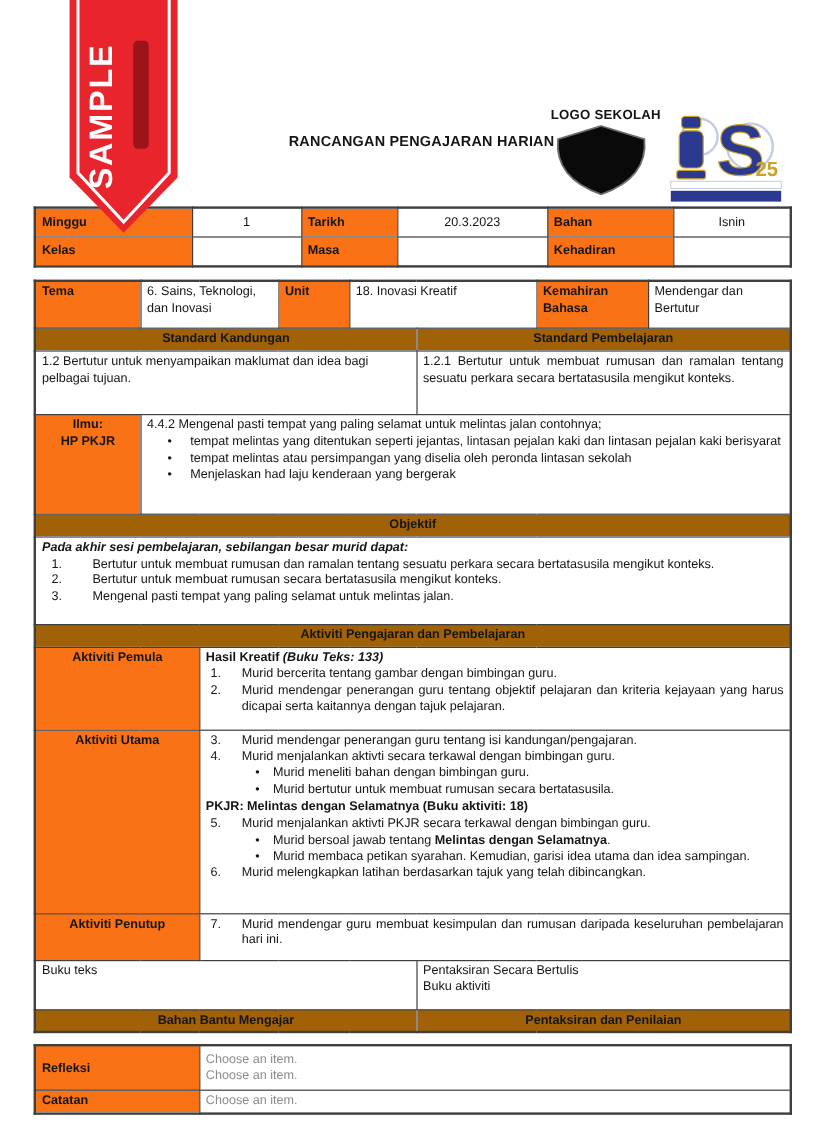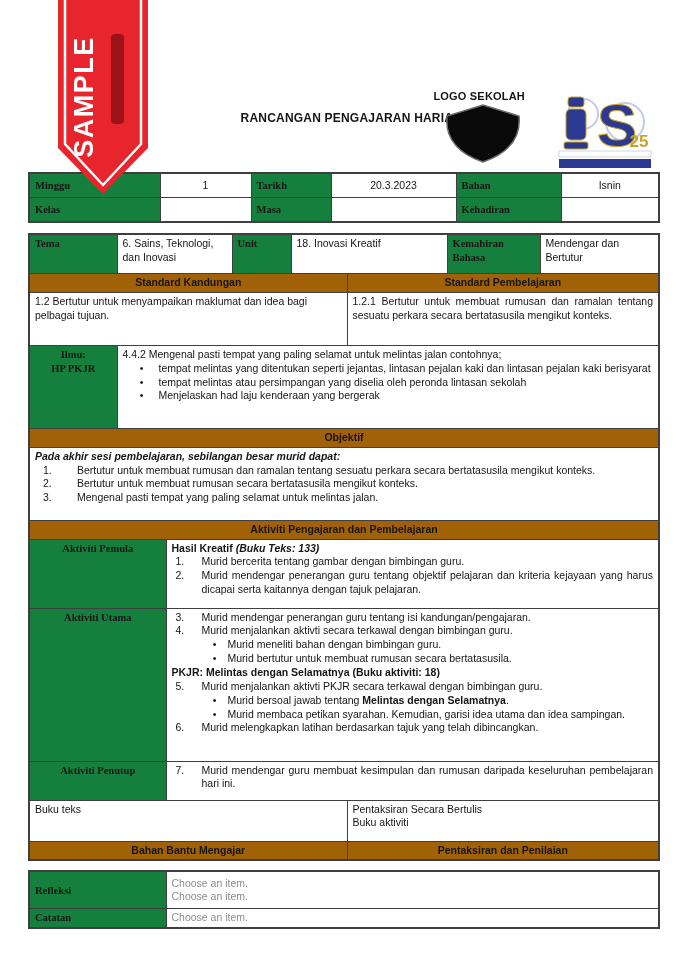--- a/index.html
+++ b/index.html
@@ -2,34 +2,34 @@
 <html><head>
 <meta charset="utf-8">
 <style>
   html,body{margin:0;padding:0;background:#ffffff;}
   .page{position:relative;width:681px;height:953px;background:#ffffff;overflow:hidden;
         font-family:"Liberation Sans", sans-serif;color:#151515;}
 
   
   .title-block{position:absolute;left:138px;top:106px;width:324px;text-align:right;
                font-weight:bold;font-size:12px;line-height:24px;letter-spacing:.2px;}
-  .school-logo{position:absolute;left:427px;top:90px;width:98px;text-align:right;}
+  .school-logo{position:absolute;left:459px;top:90px;width:98px;text-align:left;}
   .school-logo .lbl-logo{font-size:11px;font-weight:bold;margin-bottom:2px;letter-spacing:.2px;}
   .pub-logo{position:absolute;left:553px;top:92px;}
 
   
   .ribbon{position:absolute;left:55px;top:0;width:96px;height:200px;z-index:6;}
 
   
   .content{position:absolute;left:28px;top:172px;width:630px;}
   table.tbl{border-collapse:collapse;table-layout:fixed;width:630px;
             border:2px solid #3f3f3f;font-size:10.5px;}
   table.tbl td{border:1px solid #3f3f3f;padding:2px 5px;vertical-align:top;
                line-height:1.32;overflow:hidden;}
-  td.peach{background:#15803d;font-weight:bold;font-family:Liberation Serif, serif;}
+  td.peach{background:#f97316;font-weight:bold;}
   td.mid{vertical-align:middle;}
   td.ctr{text-align:center;}
   .sect{background:#a16207;font-weight:bold;text-align:center;padding:1px 4px;}
   .muted-line{color:#8C8C8C;}
   .justify{text-align:justify;}
   .bi{font-weight:bold;font-style:italic;}
   .boldline{font-weight:bold;}
   .boldline .it{font-style:italic;}
 
   table.info{margin-bottom:10px;}

